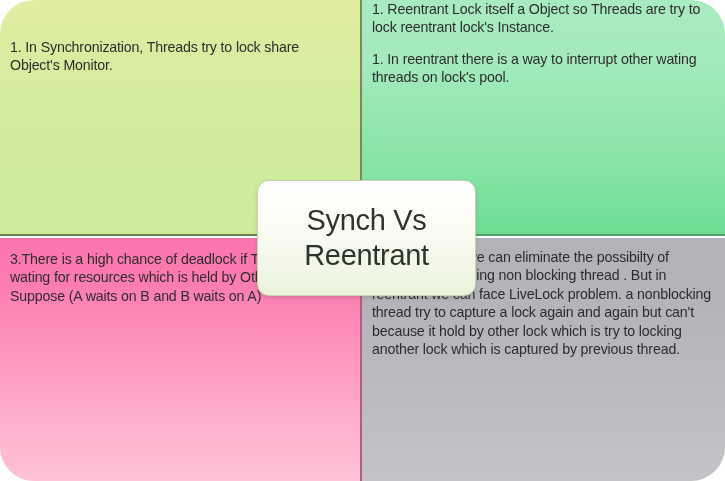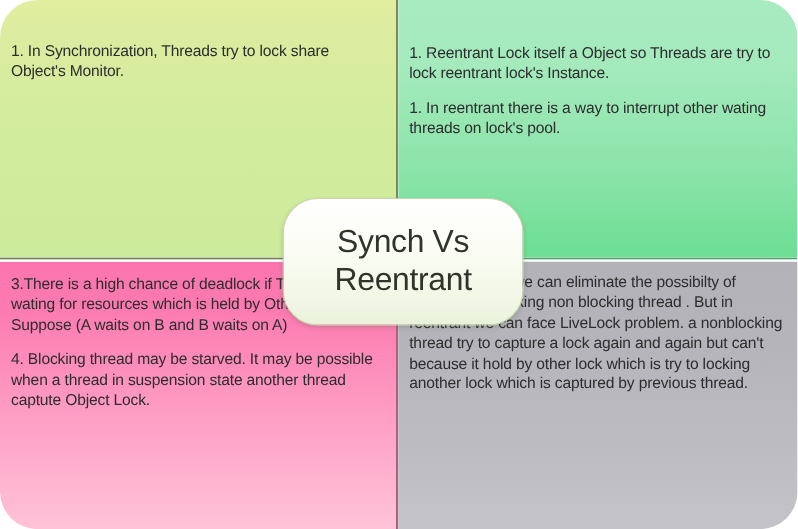--- a/index.html
+++ b/index.html
@@ -73,21 +73,21 @@
 
   .quad-body {
     padding: 0 10px;
     display: flex;
     flex-direction: column;
     justify-content: center;
     height: 100%;
     box-sizing: border-box;
   }
   .quad-tl .quad-body { justify-content: flex-start; padding-top: 38px; }
-  .quad-tr .quad-body { justify-content: flex-start; padding-top: 40px; }
+  .quad-tr .quad-body { justify-content: flex-start; }
   .quad-bl .quad-body { justify-content: flex-start; padding-top: 12px; }
   .quad-br .quad-body { justify-content: flex-start; padding-top: 10px; }
 
   .para {
     font-size: 14.2px;
     line-height: 1.30;
     color: #2d2d2d;
     margin: 0 0 13px 0;
     letter-spacing: -0.15px;
     font-family: "Liberation Sans", sans-serif;
@@ -97,21 +97,21 @@
 
   
   #center-label {
     position: absolute;
     left: 257px;
     top: 180px;
     width: 219px;
     height: 116px;
     background: linear-gradient(to bottom, #ffffff 0%, #fbfdf4 40%, #f1f6e5 80%, #eaf2da 100%);
     border: 1px solid #c9d3b4;
-    border-radius: 32px;
+    border-radius: 12px;
     box-shadow: 0 2px 4px rgba(80,90,60,0.22);
     display: flex;
     align-items: center;
     justify-content: center;
     box-sizing: border-box;
     z-index: 10;
   }
   #center-label .title {
     font-size: 29px;
     line-height: 1.22;
@@ -136,21 +136,20 @@
   <div class="quad quad-tr">
     <div class="quad-body">
       <p class="para">1. Reentrant Lock itself a Object so Threads are try to lock reentrant lock's Instance.</p>
       <p class="para">1. In reentrant  there is a way to interrupt other wating threads on lock's pool.</p>
     </div>
   </div>
 
   <div class="quad quad-bl">
     <div class="quad-body">
       <p class="para">3.There is a high chance of deadlock if Threads are wating for resources which is held by Other threads. Suppose (A waits on B and B waits on A)</p>
-      <p class="para">4. Blocking thread may be starved. It may be possible when a thread in suspension state another thread captute Object Lock.</p>
     </div>
   </div>
 
   <div class="quad quad-br">
     <div class="quad-body">
       <p class="para">3. By reentrant we can eliminate the possibilty of deadlock by making non blocking thread . But  in reentrant we can face  LiveLock problem. a nonblocking thread try to capture a lock again and again  but can't because it hold by other lock which is try to locking another lock which is captured by previous thread.</p>
     </div>
   </div>
 
   <div id="center-label">

